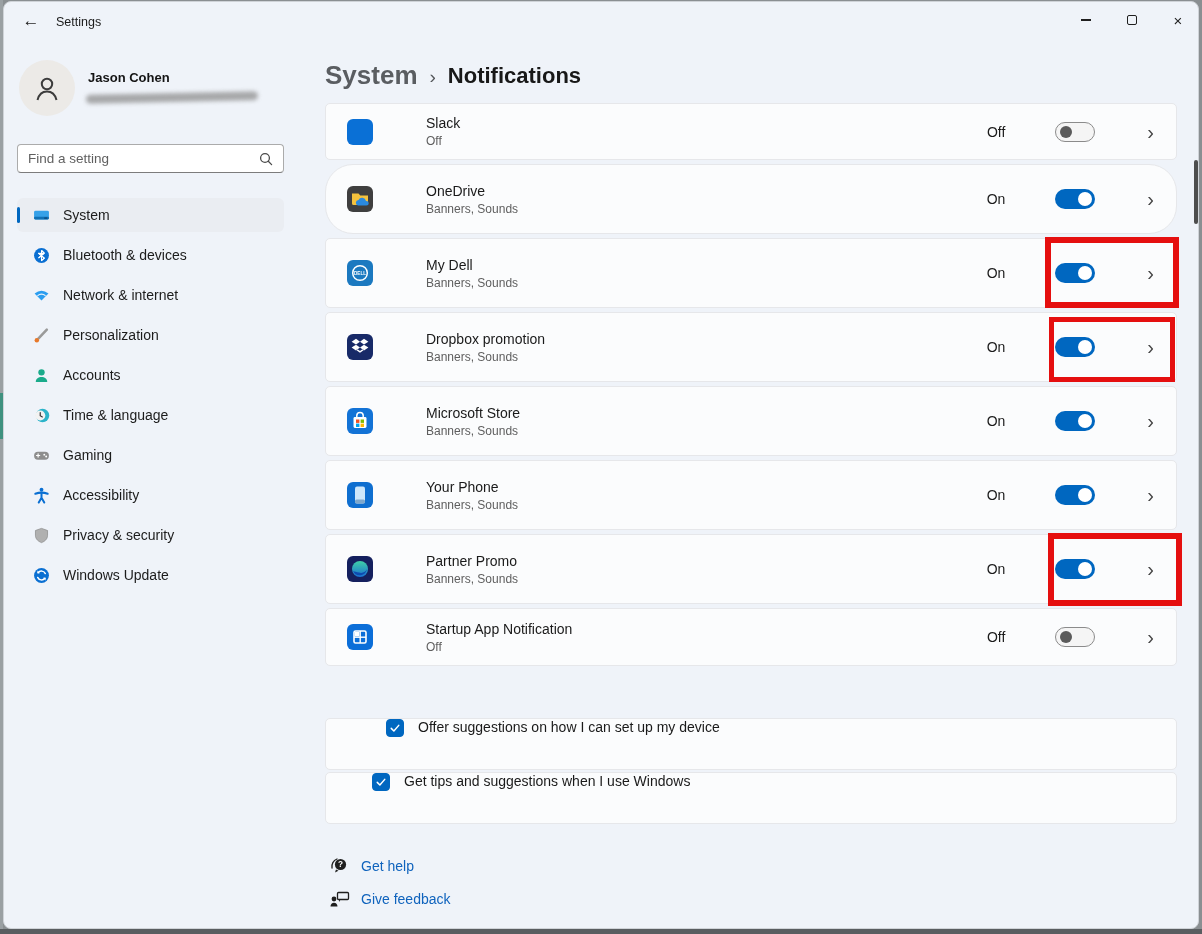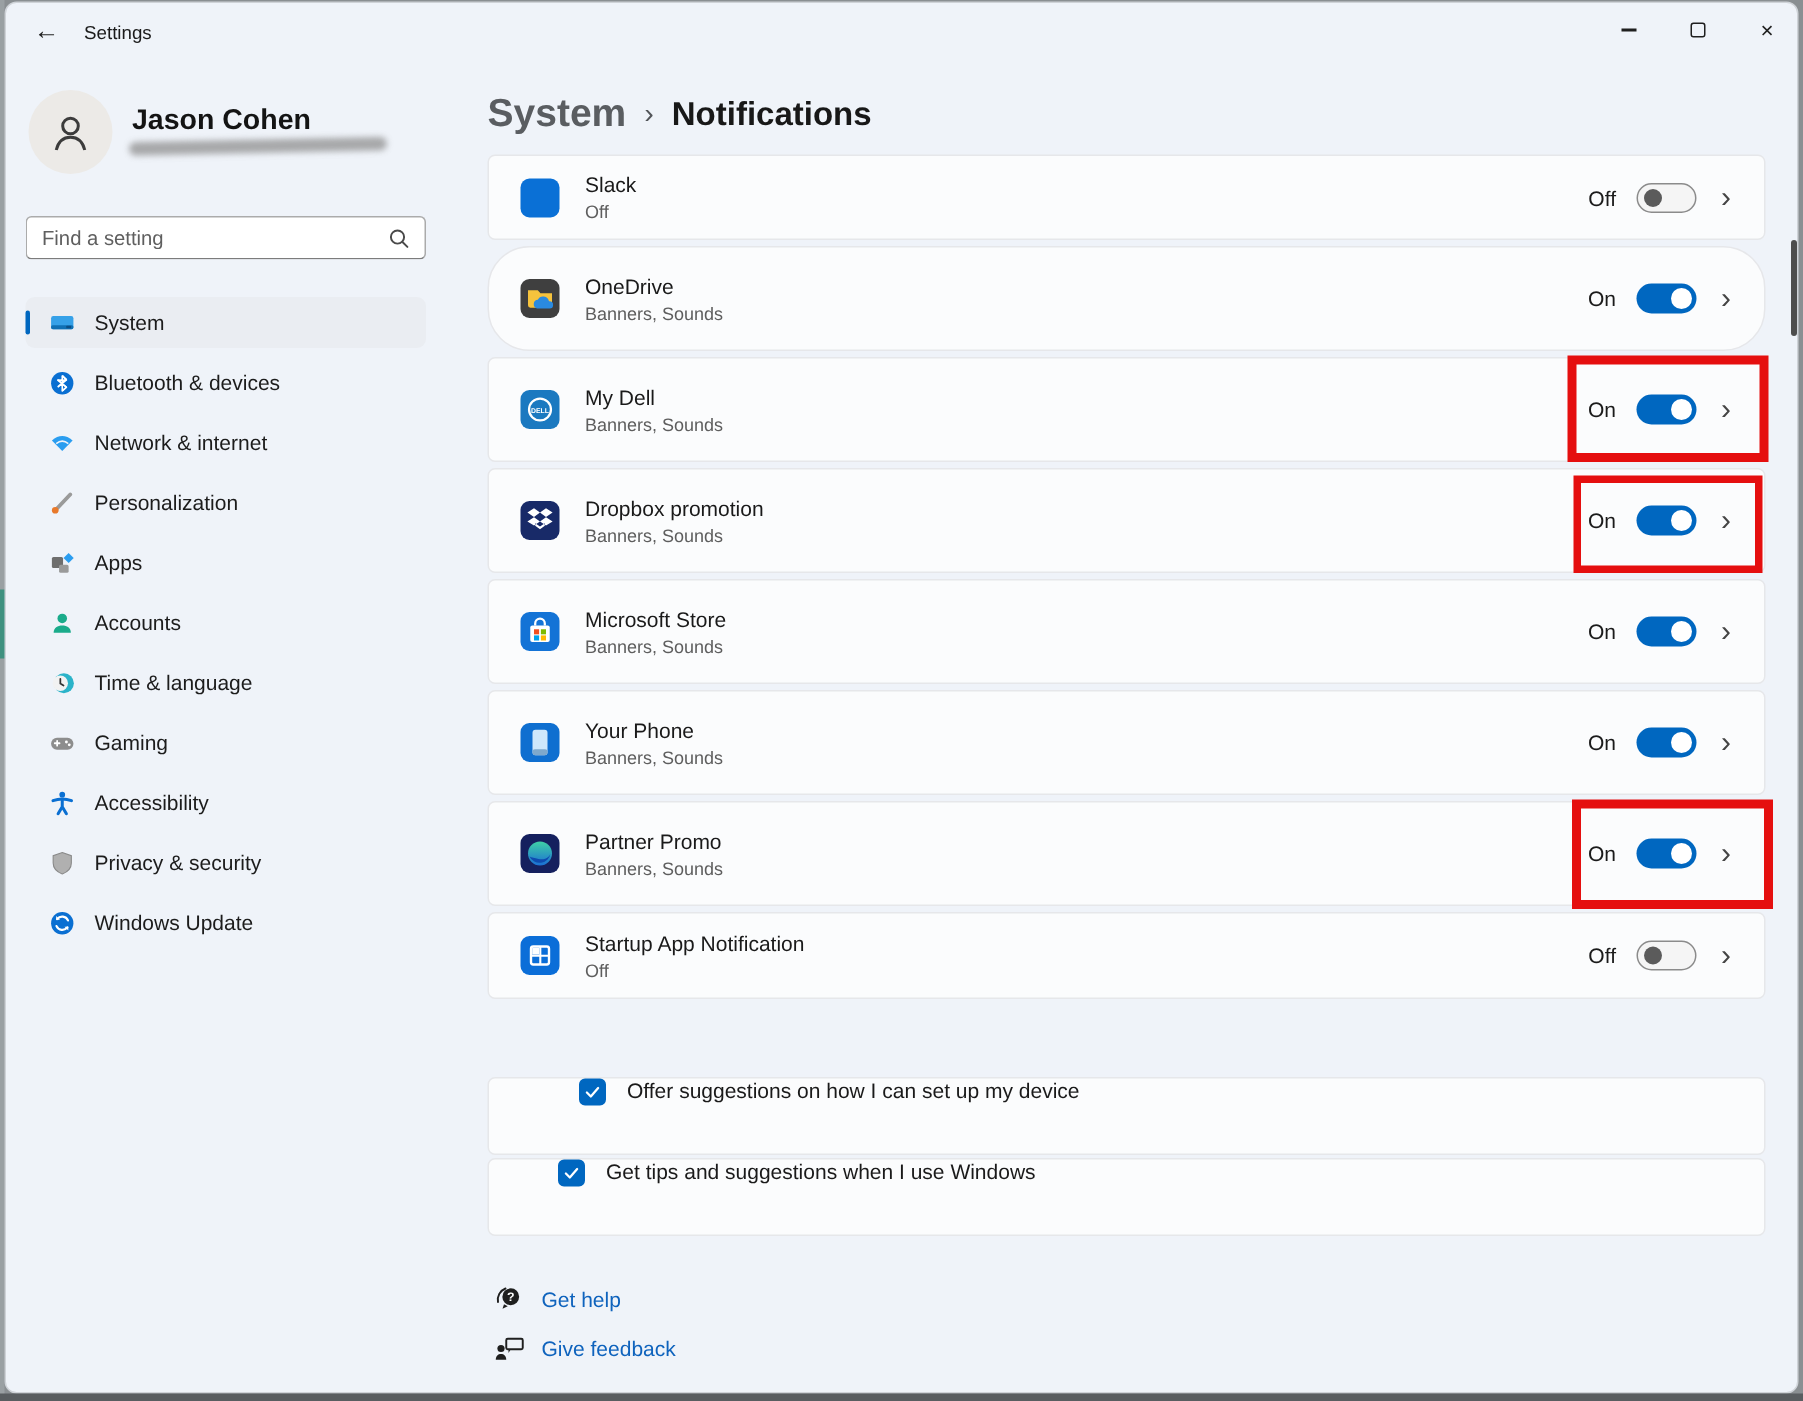--- a/index.html
+++ b/index.html
@@ -17,21 +17,21 @@
   .back-btn{position:absolute;left:15px;top:8px;width:26px;height:24px;font-size:17px;color:#1f1f1f;
             display:flex;align-items:center;justify-content:center;cursor:default;}
   .app-title{position:absolute;left:53px;top:14px;font-size:12.5px;color:#1b1b1b;}
   .win-btn{position:absolute;top:6px;width:40px;height:26px;display:flex;align-items:center;justify-content:center;}
   .btn-min{left:1063px;} .btn-max{left:1109px;} .btn-close{left:1155px;font-size:15px;color:#1f1f1f;}
   .glyph-min{width:10px;height:1.4px;background:#1f1f1f;}
   .glyph-max{width:10px;height:10px;border:1.2px solid #1f1f1f;border-radius:2px;}
   
   .avatar{position:absolute;left:19px;top:60px;width:56px;height:56px;border-radius:50%;background:#eceae7;
           display:flex;align-items:center;justify-content:center;}
-  .user-name{position:absolute;left:88px;top:70px;font-size:19px;font-weight:bold;color:#141414;}
+  .user-name{position:absolute;left:88px;top:70px;font-size:13px;font-weight:bold;color:#141414;}
   .user-scribble{position:absolute;left:86px;top:93px;width:172px;height:9px;border-radius:5px;
                  background:#8f8f8f;filter:blur(2px);transform:rotate(-1.2deg);opacity:.75;}
   .search-box{position:absolute;left:17px;top:144px;width:267px;height:29px;background:#fff;
               border:1px solid #ababab;border-bottom-color:#7c7c7c;border-radius:4px;
               display:flex;align-items:center;padding:0 10px;}
   .search-box input{flex:1;border:none;outline:none;font-size:13.5px;color:#1a1a1a;background:transparent;
                     font-family:inherit;}
   .search-box input::placeholder{color:#5f5f5f;}
   .nav{position:absolute;left:17px;top:198px;width:267px;list-style:none;}
   .nav-item{position:relative;height:34px;margin-bottom:6px;border-radius:6px;display:flex;align-items:center;
@@ -40,21 +40,21 @@
   .nav-item[data-selected="true"]::before{content:"";position:absolute;left:0;top:9px;width:3px;height:16px;
             border-radius:2px;background:var(--accent);}
   .nav-icon{width:17px;height:17px;margin-right:13px;flex:0 0 auto;}
   .nav-label{font-size:14px;color:#1c1c1c;}
   
   .breadcrumb{position:absolute;left:325px;top:60px;display:flex;align-items:center;}
   .crumb-root{font-size:26px;font-weight:600;color:#5a5d61;}
   .crumb-sep{font-size:19px;color:#53565a;margin:2px 12px 0 12px;}
   .crumb-cur{font-size:22px;font-weight:600;color:#181818;}
   .card{position:absolute;left:325px;width:852px;background:var(--card);border:1px solid var(--card-border);
-        border-radius:5px;display:flex;align-items:center;padding:0 22px 0 20px;}
+        border-radius:5px;display:flex;align-items:center;padding:0 22px 0 20px;gap:36px;}
   .app-icon{width:28px;height:28px;flex:0 0 auto;margin-right:16px;}
   .row-text{flex:1;min-width:0;}
   .row-title{font-size:14px;color:var(--txt);}
   .row-sub{font-size:12px;color:var(--sub);margin-top:3px;}
   .row-state{font-size:14px;color:#1b1b1b;margin-right:14px;}
   .toggle{position:relative;width:40px;height:20px;border-radius:10px;flex:0 0 auto;cursor:pointer;}
   .toggle[data-state="Off"]{background:#f5f5f5;border:1px solid #8b8b8b;}
   .toggle[data-state="On"]{background:var(--accent);}
   .knob{position:absolute;border-radius:50%;}
   .toggle[data-state="Off"] .knob{left:4px;top:3px;width:12px;height:12px;background:#5b5b5b;}
@@ -148,28 +148,20 @@
     </li>
     <li class="nav-item">
       <svg class="nav-icon" viewBox="0 0 16 16">
           <line x1="5" y1="11" x2="13" y2="2.5" stroke="#9a9a9a" stroke-width="2.4" stroke-linecap="round"></line>
           <circle cx="3.6" cy="12.4" r="2.1" fill="#e8792b"></circle>
         </svg>
       <span class="nav-label">Personalization</span>
     </li>
     <li class="nav-item">
       <svg class="nav-icon" viewBox="0 0 16 16">
-          <rect x="1.5" y="4" width="7" height="7" rx="1" fill="#6e6e6e"></rect>
-          <rect x="6" y="9" width="6" height="5" rx="1" fill="#9a9a9a"></rect>
-          <path d="M12 1.5 15.2 4.7 12 7.9 8.8 4.7Z" fill="#2a9df0"></path>
-        </svg>
-      <span class="nav-label">Apps</span>
-    </li>
-    <li class="nav-item">
-      <svg class="nav-icon" viewBox="0 0 16 16">
           <circle cx="8" cy="5" r="3" fill="#1aab8b"></circle>
           <path d="M2.6 14c0-3.1 2.5-4.6 5.4-4.6s5.4 1.5 5.4 4.6z" fill="#1aab8b"></path>
         </svg>
       <span class="nav-label">Accounts</span>
     </li>
     <li class="nav-item">
       <svg class="nav-icon" viewBox="0 0 16 16">
           <circle cx="9" cy="8" r="6.3" fill="#2bb3c9"></circle>
           <circle cx="6.8" cy="8" r="4.8" fill="#f2f2f2"></circle>
           <path d="M6.8 5.2v3l2 1.2" fill="none" stroke="#333" stroke-width="1.1" stroke-linecap="round"></path>

